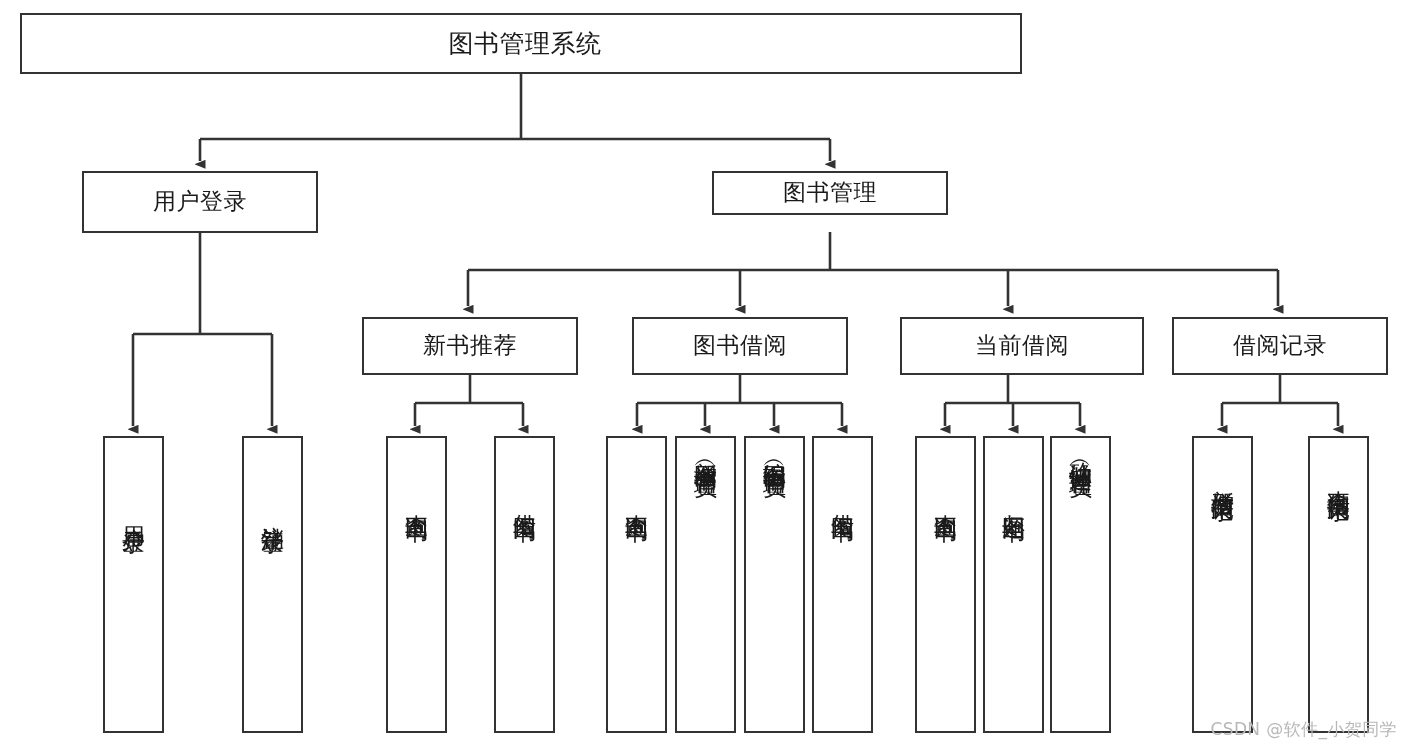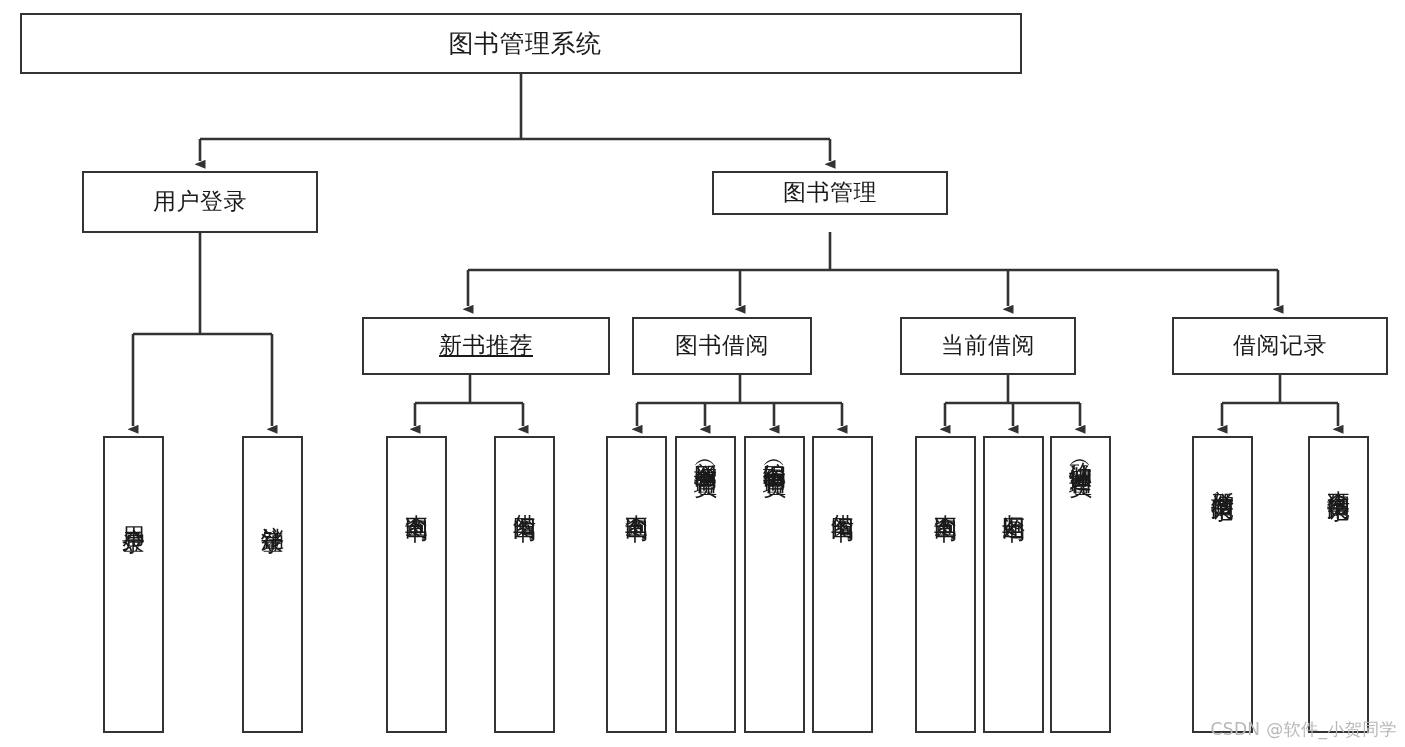--- a/index.html
+++ b/index.html
@@ -130,27 +130,27 @@
     <span class="label">图书管理系统</span>
   </div>
 
   <div class="node horiz" style="left:82px; top:171px; width:236px; height:62px;">
     <span class="label">用户登录</span>
   </div>
   <div class="node horiz" style="left:712px; top:171px; width:236px; height:44px;">
     <span class="label">图书管理</span>
   </div>
 
-  <div class="node horiz" style="left:362px; top:317px; width:248px; height:58px;text-decoration:underline;">
+  <div class="node horiz" style="left:362px; top:317px; width:216px; height:58px;">
     <span class="label">新书推荐</span>
   </div>
-  <div class="node horiz" style="left:632px; top:317px; width:180px; height:58px;">
+  <div class="node horiz" style="left:632px; top:317px; width:216px; height:58px;">
     <span class="label">图书借阅</span>
   </div>
-  <div class="node horiz" style="left:900px; top:317px; width:176px; height:58px;">
+  <div class="node horiz" style="left:900px; top:317px; width:244px; height:58px;">
     <span class="label">当前借阅</span>
   </div>
   <div class="node horiz" style="left:1172px; top:317px; width:216px; height:58px;align-items:center;">
     <span class="label">借阅记录</span>
   </div>
 
   <div class="node vert" style="left:103px; top:436px; width:61px; height:297px; padding-top:70px;">
     <span class="label">用户登录</span>
   </div>
   <div class="node vert" style="left:242px; top:436px; width:61px; height:297px; padding-top:70px;">

